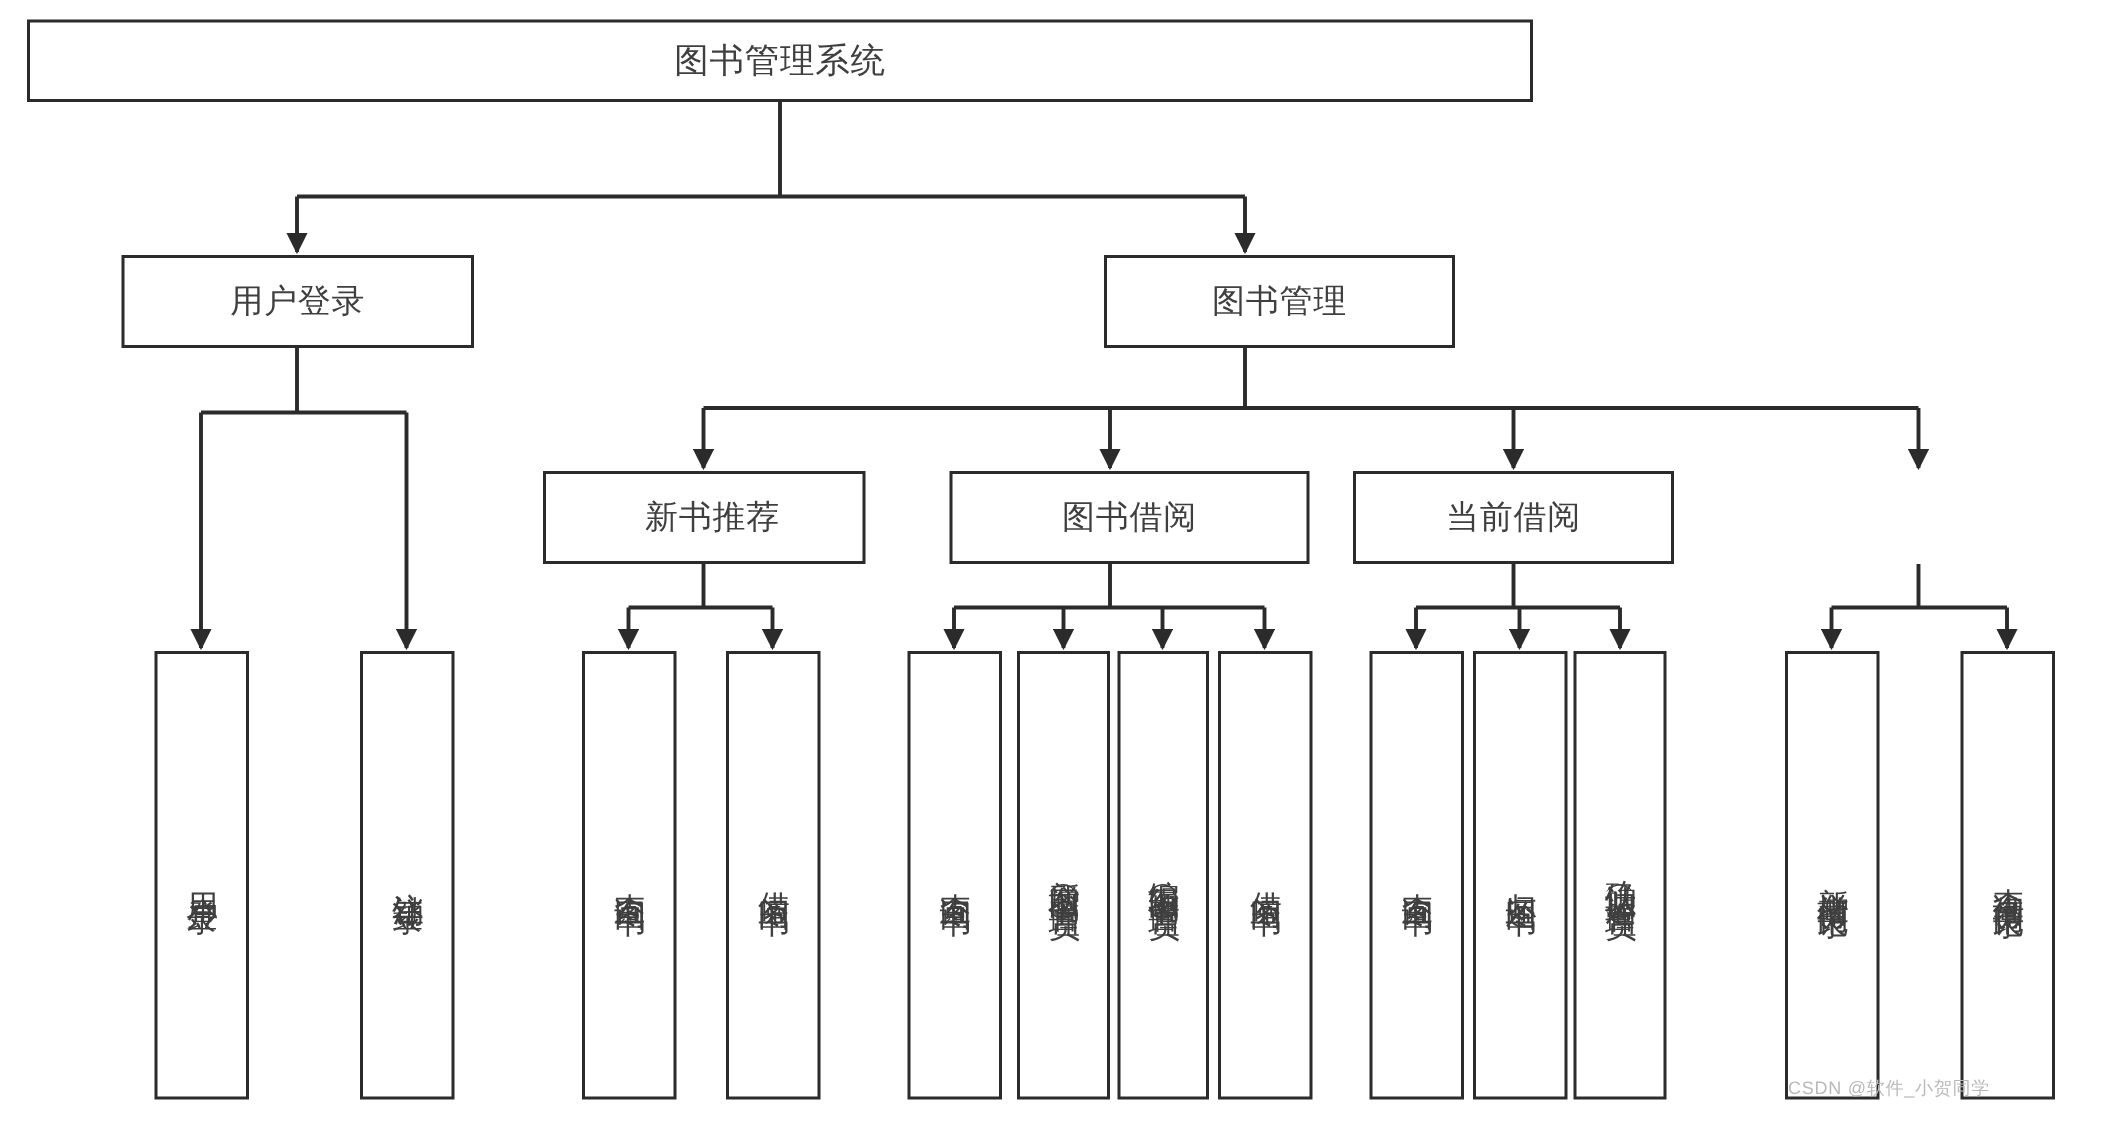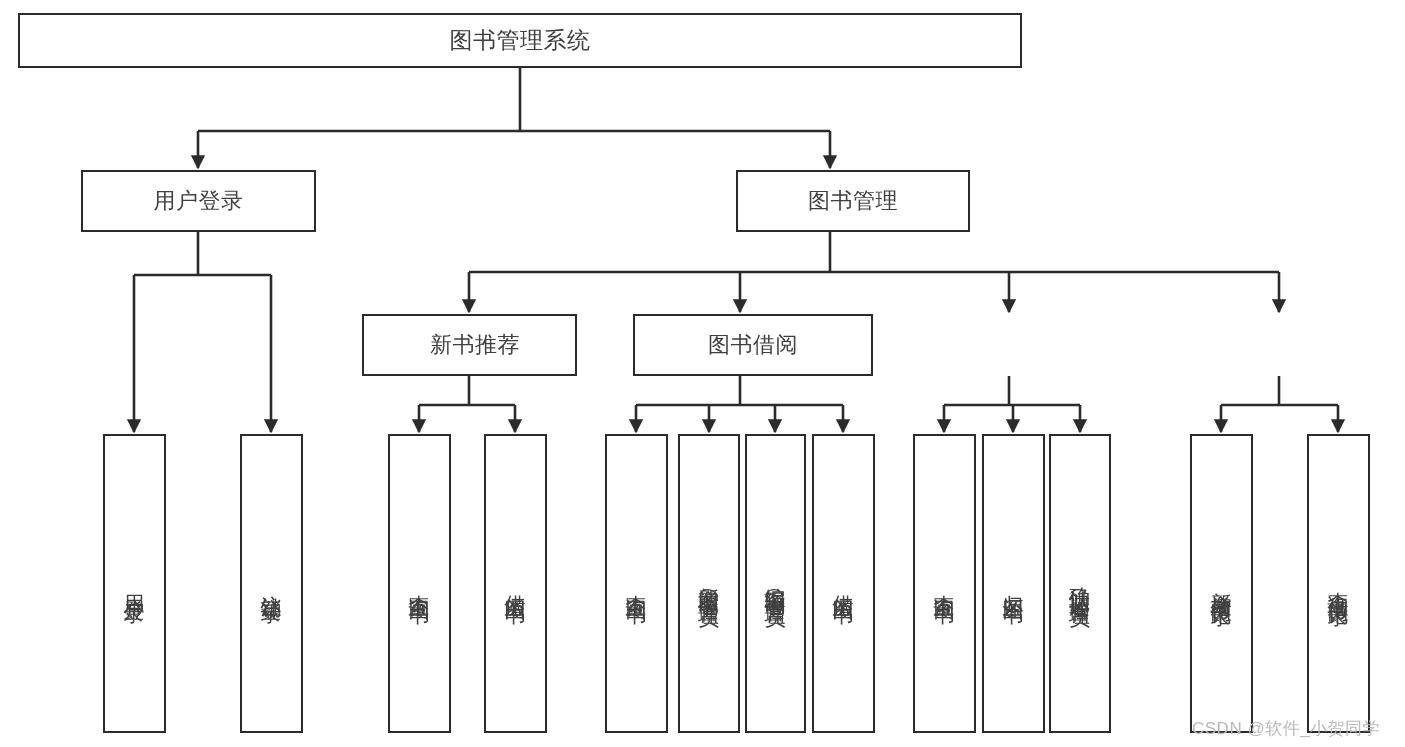--- a/index.html
+++ b/index.html
@@ -59,21 +59,21 @@
   .node.vert .label {
     writing-mode: vertical-rl;
     text-orientation: upright;
     font-size: 21px;
     letter-spacing: 3px;
     line-height: 1;
     white-space: nowrap;
   }
   .watermark {
     position: absolute;
-    font-size: 17px;
+    font-size: 12px;
     color: #b9b9b9;
     white-space: nowrap;
     letter-spacing: 0.5px;
   }
 </style>
 </head>
 <body>
 
 <div id="canvas">
 
@@ -138,20 +138,23 @@
   <div class="node horiz" style="left:712px; top:170px; width:234px; height:62px;margin-left:24px;">
     <span class="label">图书管理</span>
   </div>
 
   <div class="node horiz" style="left:362px; top:314px; width:215px; height:62px;padding-left:11px;">
     <span class="label">新书推荐</span>
   </div>
   <div class="node horiz" style="left:633px; top:314px; width:240px; height:62px;">
     <span class="label">图书借阅</span>
   </div>
+  <div class="node horiz" style="left:902px; top:314px; width:214px; height:62px;">
+    <span class="label">当前借阅</span>
+  </div>
 
   <div class="node vert" style="left:103px; top:434px; width:63px; height:299px;">
     <span class="label">用户登录</span>
   </div>
   <div class="node vert" style="left:240px; top:434px; width:63px; height:299px;">
     <span class="label">注销登录</span>
   </div>
   <div class="node vert" style="left:388px; top:434px; width:63px; height:299px;">
     <span class="label">查询图书</span>
   </div>

